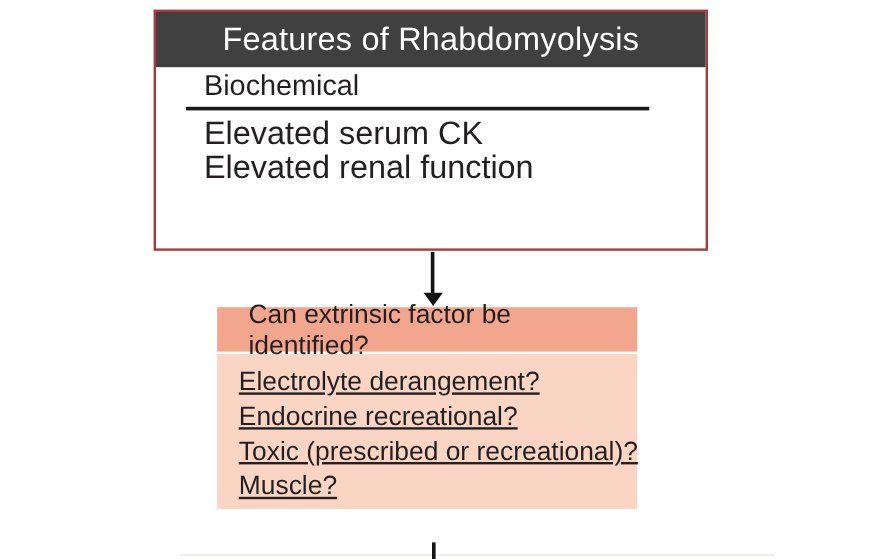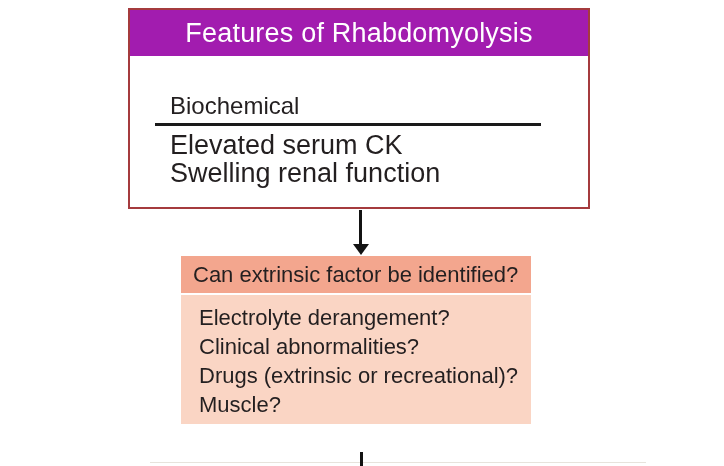--- a/index.html
+++ b/index.html
@@ -17,29 +17,29 @@
   .features-box {
     position: absolute;
     left: 128px; top: 8px;
     width: 462px; height: 201px;
     border: 2px solid #a53b3e;
     background: #ffffff;
     box-sizing: border-box;
   }
   .features-header {
     height: 46px;
-    background: #a21caf;
+    background: #404040;
     color: #ffffff;
     display: flex;
     align-items: center;
     justify-content: center;
     font-size: 27px;
     letter-spacing: 0.2px;
   }
-  .features-body { position: relative; height: 139px; margin-top: 34px; }
+  .features-body { position: relative; height: 139px; }
   .col-underline {
     position: absolute;
     left: 25px; top: 33px;
     width: 386px; height: 3px;
     background: #1a1a1a;
   }
   .col { position: absolute; top: 2px; }
   .col-1 { left: 40px; }
   .col-2 { left: 277px; }
   .col-header { font-size: 24px; height: 30px; }
@@ -61,30 +61,31 @@
     border-top: 11px solid #131313;
   }
 
   
   .extrinsic-box { position: absolute; left: 181px; top: 256px; width: 350px; }
   .extrinsic-header {
     height: 37px;
     background: #f3a68e;
     display: flex;
     align-items: center;
-    padding-left: 12px;
+    padding-left: 26px;
     box-sizing: border-box;
     font-size: 22px;
   }
   .extrinsic-body {
     margin-top: 2px;
     background: #fad5c4;
     padding: 8px 0 5px 18px;
     font-size: 22px;
     line-height: 29px;
+    text-decoration: underline;
   }
   .extrinsic-item { white-space: nowrap; }
 
   
   .arrow-line-2 {
     position: absolute;
     left: 360px; top: 452px;
     width: 3px; height: 14px;
     background: #131313;
   }
@@ -102,36 +103,36 @@
 
   <div class="features-box">
     <div class="features-header">Features of Rhabdomyolysis</div>
     <div class="features-body">
       <div class="col-underline"></div>
 
       <div class="col col-1">
         <div class="col-header">Biochemical</div>
         <div class="col-items">
           <div>Elevated serum CK</div>
-          <div>Swelling renal function</div>
+          <div>Elevated renal function</div>
         </div>
       </div>
 
     </div>
   </div>
 
   <div class="arrow-line-1"></div>
   <div class="arrow-head-1"></div>
 
   <div class="extrinsic-box">
     <div class="extrinsic-header">Can extrinsic factor be identified?</div>
     <div class="extrinsic-body">
       <div class="extrinsic-item">Electrolyte derangement?</div>
-      <div class="extrinsic-item">Clinical abnormalities?</div>
-      <div class="extrinsic-item">Drugs (extrinsic or recreational)?</div>
+      <div class="extrinsic-item">Endocrine recreational?</div>
+      <div class="extrinsic-item">Toxic (prescribed or recreational)?</div>
       <div class="extrinsic-item">Muscle?</div>
     </div>
   </div>
 
   <div class="bottom-faint-line"></div>
   <div class="arrow-line-2"></div>
 
 </div>
 
 </body></html>

